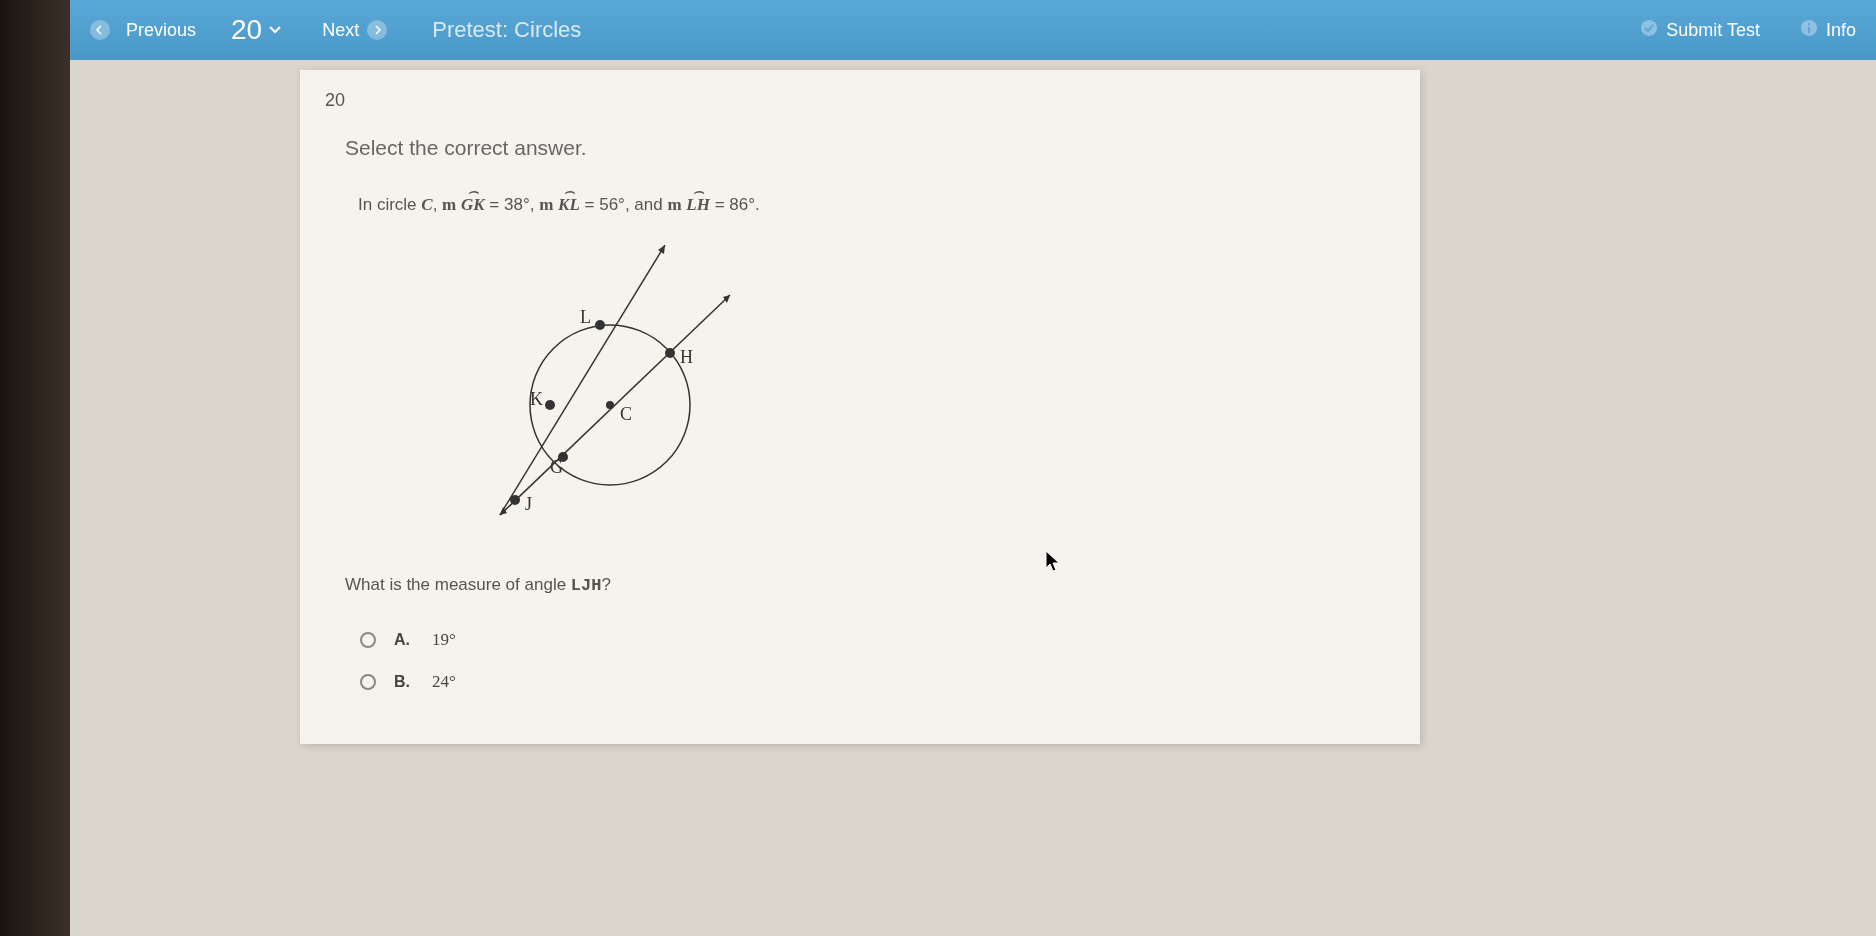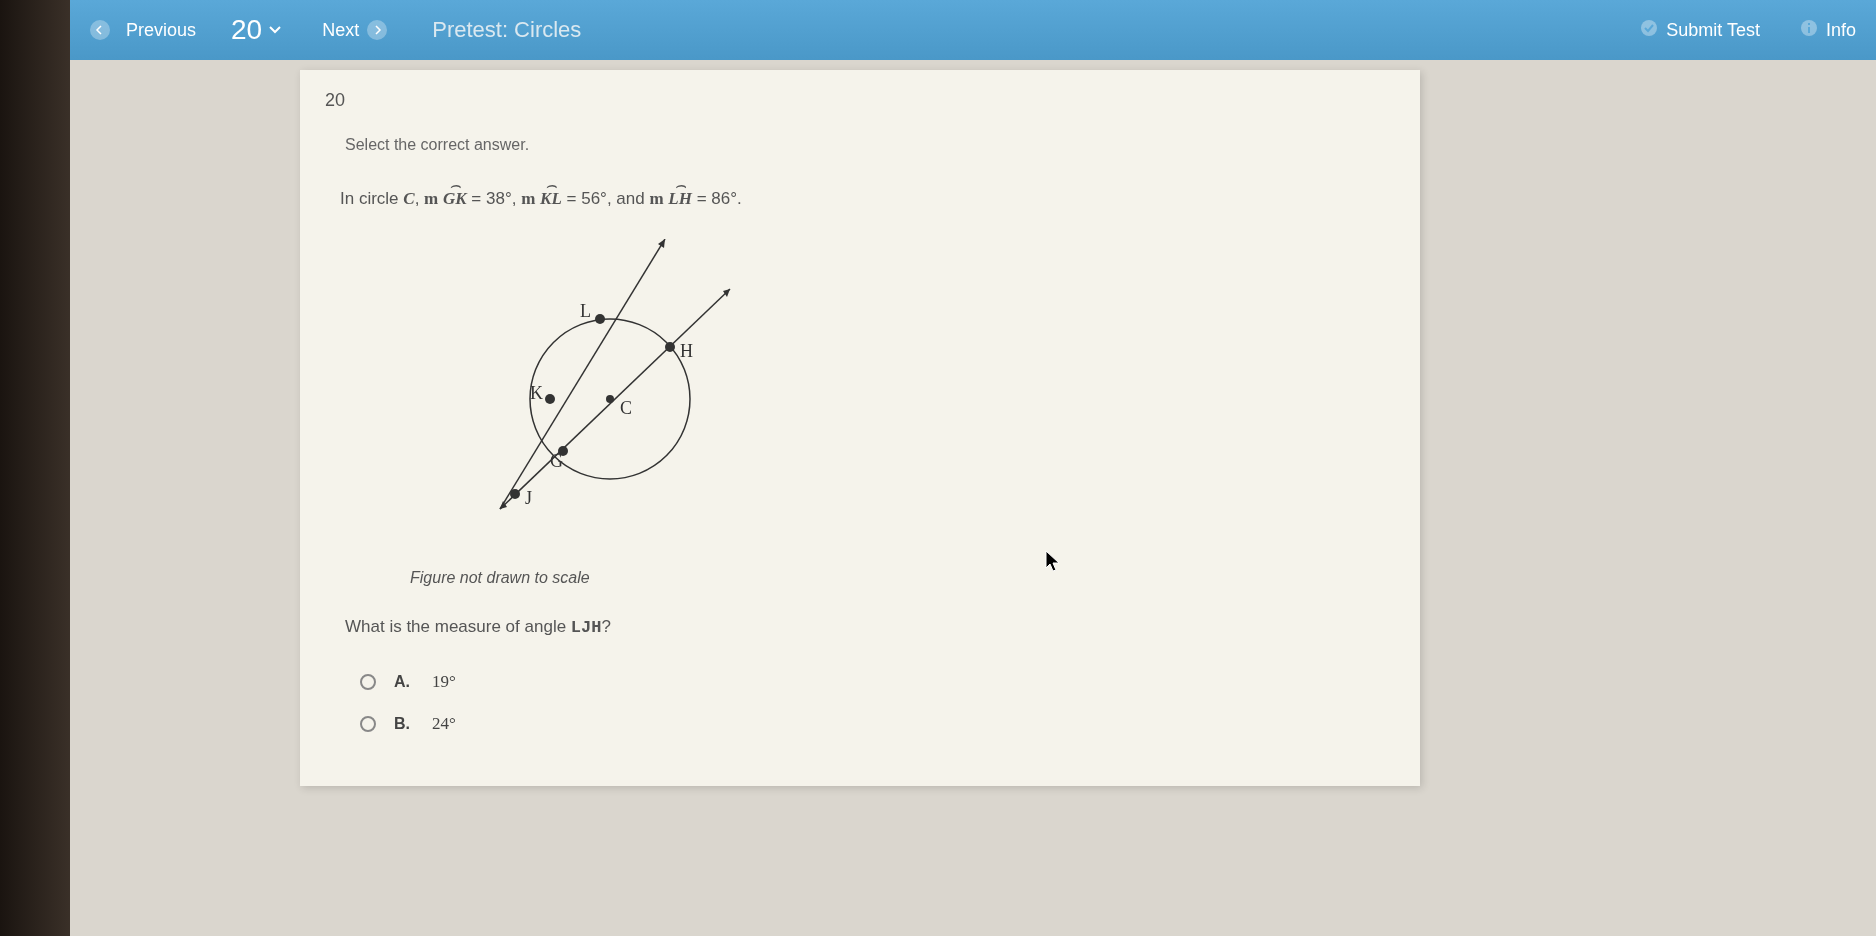--- a/index.html
+++ b/index.html
@@ -115,30 +115,30 @@
       padding: 20px 30px 30px 30px;
       box-shadow: 2px 2px 8px rgba(0,0,0,0.15);
     }
     .question-number {
       font-size: 18px;
       color: #555;
       margin-bottom: 25px;
       margin-left: -5px;
     }
     .instruction {
-      font-size: 16px;
+      font-size: 21px;
       color: #666;
       margin-bottom: 35px;
       margin-left: 15px;
     }
     .problem-statement {
       font-size: 17px;
       color: #555;
       margin-bottom: 30px;
-      margin-left: 10px;
+      margin-left: 28px;
     }
     .problem-statement .math-var {
       font-family: 'Times New Roman', serif;
       font-weight: bold;
       font-style: italic;
     }
     .problem-statement .math-roman {
       font-family: 'Times New Roman', serif;
       font-weight: bold;
     }
@@ -320,21 +320,20 @@
           <text x="250" y="118" font-family="Times New Roman" font-size="18" fill="#333">H</text>
 
           <circle cx="120" cy="160" r="5" fill="#333"></circle>
           <text x="100" y="160" font-family="Times New Roman" font-size="18" fill="#333">K</text>
 
           <circle cx="170" cy="80" r="5" fill="#333"></circle>
           <text x="150" y="78" font-family="Times New Roman" font-size="18" fill="#333">L</text>
         </svg>
       </div>
 
-      <div class="figure-caption">Figure not drawn to scale</div>
 
       <div class="question-text">
         <span>What is the measure of angle </span><span class="math-roman">LJH</span><span>?</span>
       </div>
 
       <div class="answer-options">
         <div class="answer-option">
           <span class="radio-circle"></span>
           <span class="option-letter">A.</span>
           <span class="option-value">19°</span>

